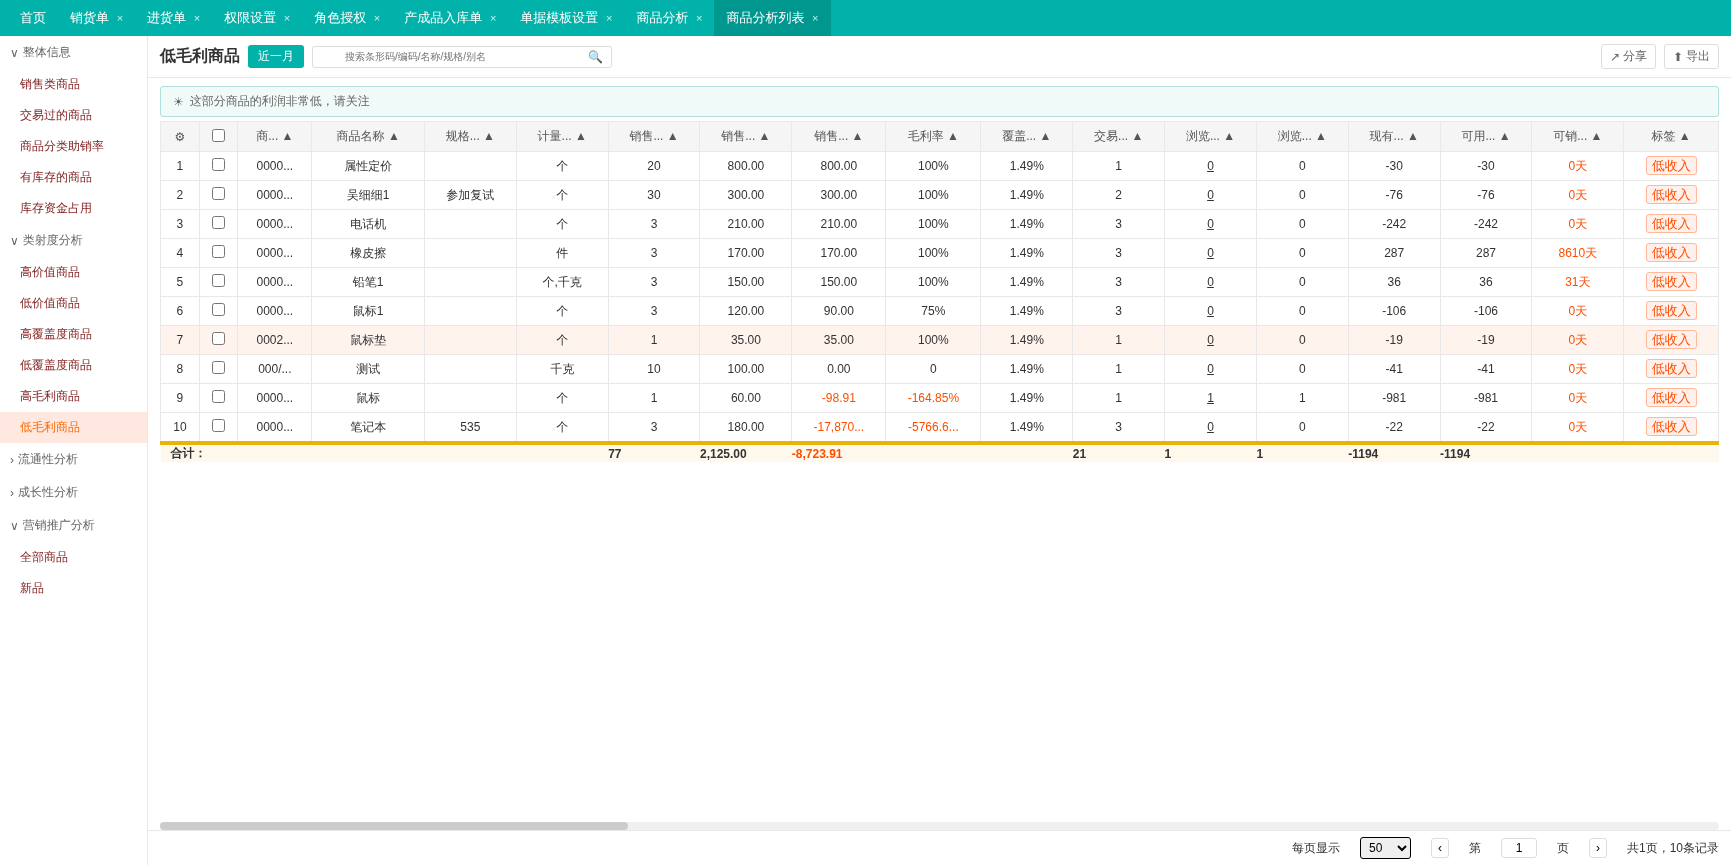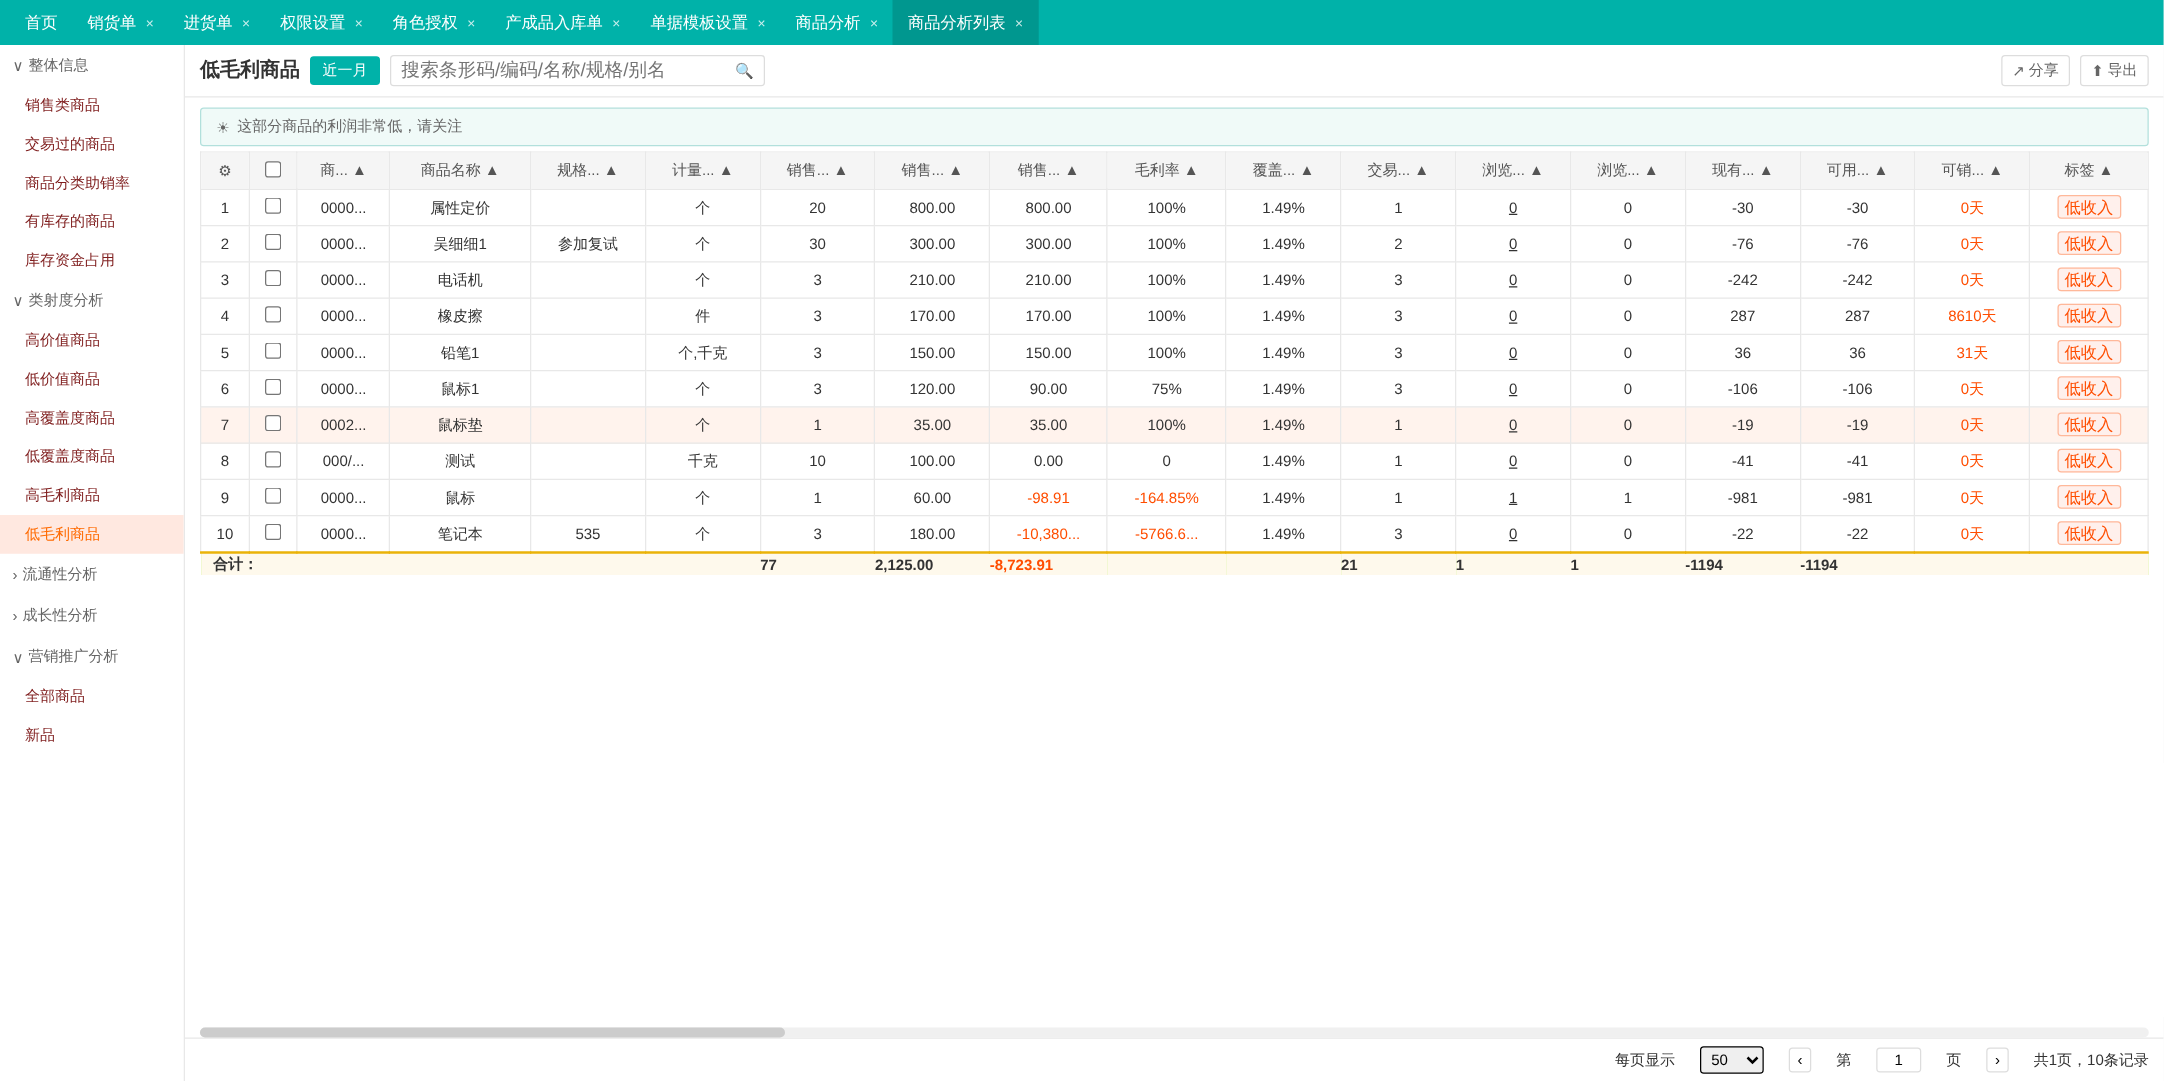--- a/index.html
+++ b/index.html
@@ -93,23 +93,24 @@
       align-items: center;
       border: 1px solid #ddd;
       border-radius: 3px;
       padding: 3px 8px;
       flex: 1;
       max-width: 300px;
     }
     .search-box input {
       border: none;
       outline: none;
-      font-size: 15px;
+      font-size: 10px;
       flex: 1;
       color: #999;
+      margin-left: 24px;
     }
     .header-actions {
       margin-left: auto;
       display: flex;
       gap: 8px;
     }
     .header-btn {
       display: flex;
       align-items: center;
       gap: 3px;
@@ -177,21 +178,21 @@
       border-radius: 3px;
       padding: 1px 5px;
       font-size: 13px;
     }
     .red-text { color: #ff4d00; }
     .underline-link { text-decoration: underline; cursor: pointer; color: #333; }
 
     
     .total-row {
       background: #bef264;
-      border-top: 2px solid #eab308;
+      border-top: 4px solid #eab308;
     }
     .total-row td {
       background: #fef9ec;
       font-weight: bold;
     }
 
     
     .bottom-bar {
       display: flex;
       align-items: center;
@@ -531,21 +532,21 @@
     </tr>
             <tr>
       <td>10</td>
       <td><input type="checkbox" style=""></td>
       <td>0000...</td>
       <td>笔记本</td>
       <td>535</td>
       <td>个</td>
       <td>3</td>
       <td>180.00</td>
-      <td class="red-text">-10,380...</td>
+      <td class="red-text">-17,870...</td>
       <td class="red-text">-5766.6...</td>
       <td>1.49%</td>
       <td>3</td>
       <td class="underline-link">0</td>
       <td>0</td>
       <td>-22</td>
       <td>-22</td>
       <td class="red-text">0天</td>
       <td><span class="tag-badge">低收入</span></td>
     </tr>

